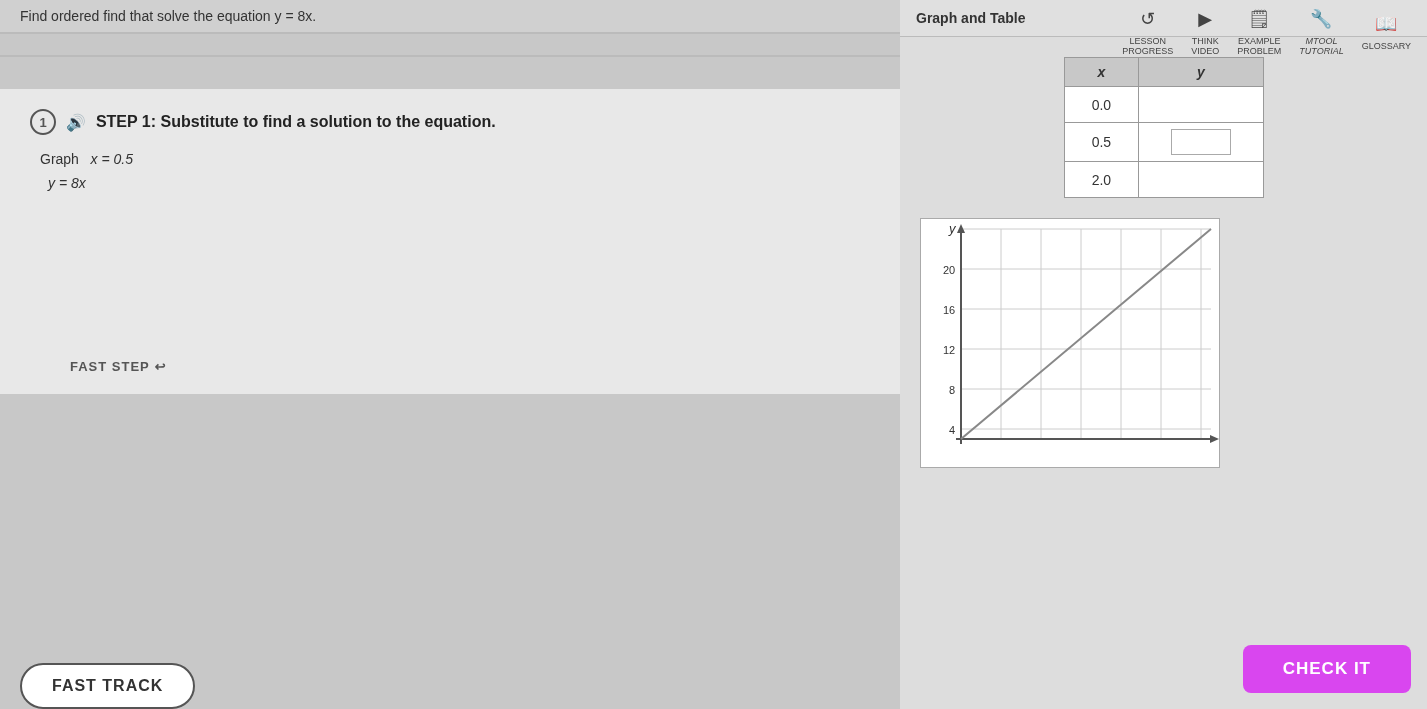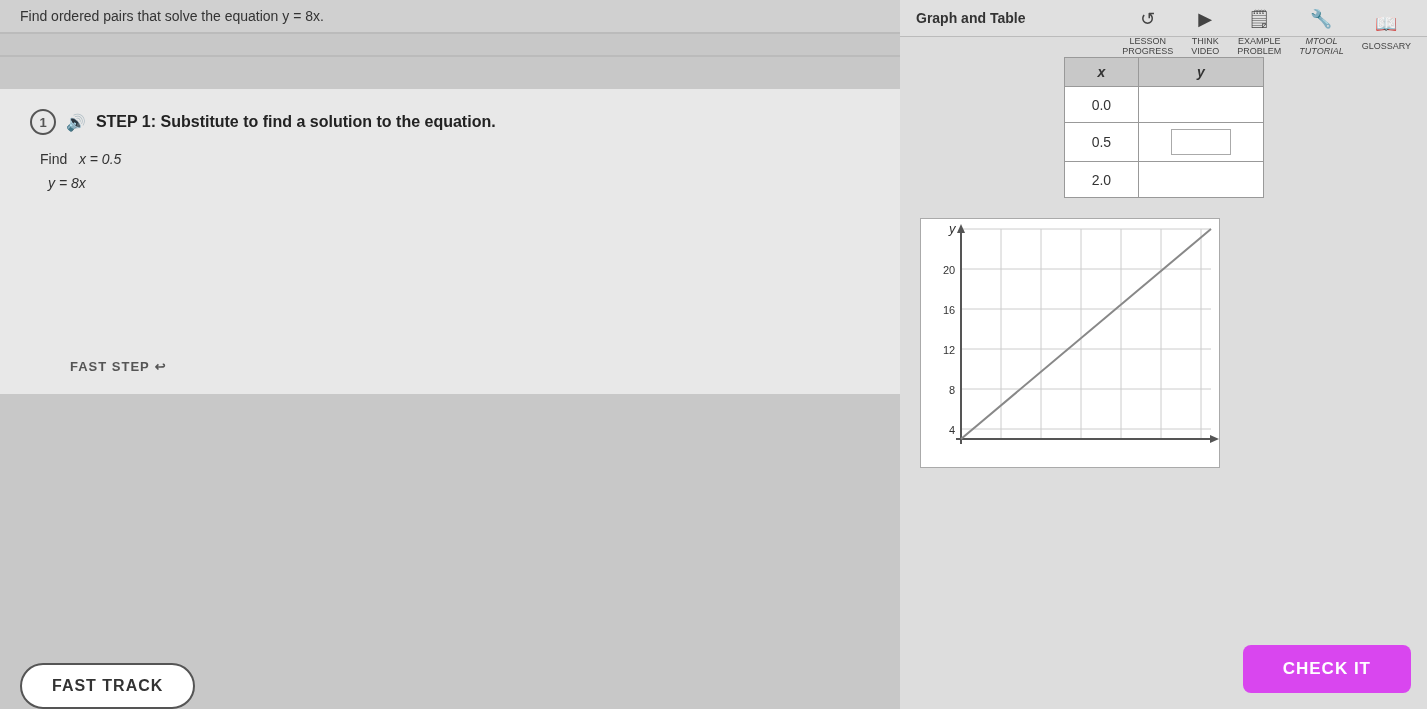--- a/index.html
+++ b/index.html
@@ -232,21 +232,21 @@
       display: flex;
       justify-content: center;
       margin-top: 10px;
       margin-bottom: 10px;
     }
   </style>
 </head>
 <body>
 
 <div class="title-bar">
-  <span>Find ordered pairs that solve the equation y = 8x.</span>
+  <span>Find ordered find that solve the equation y = 8x.</span>
 </div>
 
 <div class="top-bar">
   <div class="top-bar-item">
     <div class="top-bar-icon">↺</div>
     <span style="font-size:9px;text-align:center;">LESSON<br>PROGRESS</span>
   </div>
   <div class="top-bar-item">
     <div class="top-bar-icon">▶</div>
     <span style="font-size:9px;text-align:center;">THINK<br>VIDEO</span>
@@ -268,21 +268,21 @@
 <div class="divider-line"></div>
 
 <div class="step-area" style="margin-top:55px;">
   <div class="step-header">
     <div class="step-number">1</div>
     <span class="speaker-icon">🔊</span>
     <span>STEP 1: Substitute to find a solution to the equation.</span>
   </div>
 
   <div class="problem-text">
-    <span>Find</span>&nbsp;&nbsp;
+    <span>Graph</span>&nbsp;&nbsp;
     <span style="font-style:italic;">x = 0.5</span>
   </div>
   <div class="equation-text">
     <span style="font-style:italic;margin-left:8px;">y = 8x</span>
   </div>
 
   <div class="input-row">
     <span style="font-style:italic;">y = 8 •</span>
     <input class="math-input" type="text" value="" style="">
   </div>

